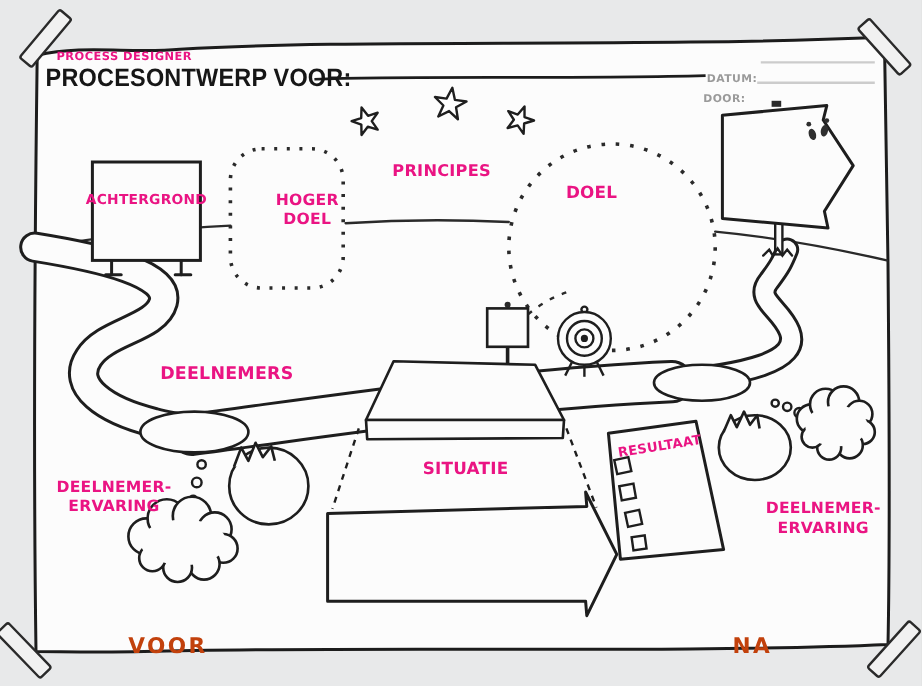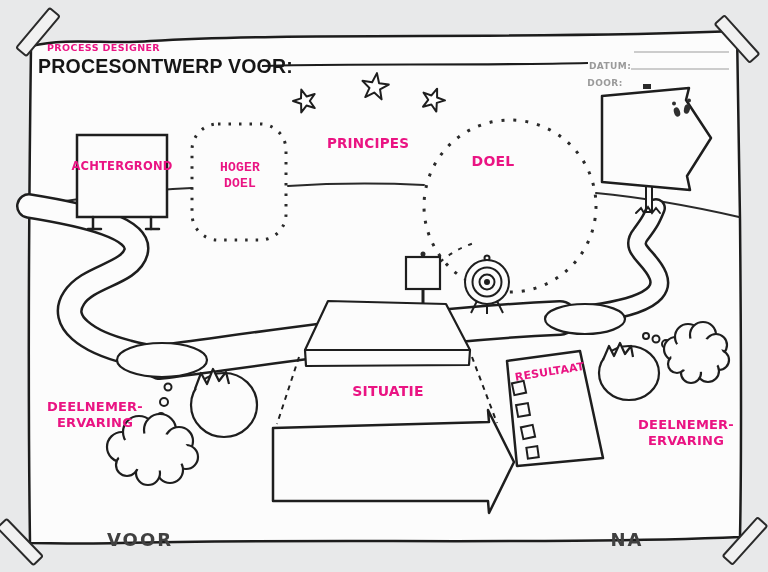--- a/index.html
+++ b/index.html
@@ -17,24 +17,24 @@
   #labels{position:absolute;left:0;top:0;width:650px;height:572px;pointer-events:none;margin-top:16px;}
   .lbl{position:absolute;font-weight:bold;color:var(--accent);white-space:nowrap;
        transform:translate(-50%,-50%);text-align:center;line-height:1.25;
        font-family:"DejaVu Sans",sans-serif;letter-spacing:.2px;}
   .lbl.left-align{transform:none;text-align:left;}
   .eyebrow{position:absolute;left:47px;top:26px;font-size:9.5px;font-weight:bold;
            color:var(--accent);letter-spacing:.4px;}
   .title{position:absolute;left:38px;top:38px;font-size:21px;font-weight:bold;color:#161616;
          font-family:"Liberation Sans",sans-serif;transform:scaleX(.93);transform-origin:left top;
          letter-spacing:.2px;}
-  .fieldlbl{position:absolute;width:38px;text-align:center;font-size:9px;font-weight:bold;
+  .fieldlbl{position:absolute;width:38px;text-align:left;font-size:9px;font-weight:bold;
             color:#9a9a9a;letter-spacing:.4px;}
   .phase{position:absolute;transform:translate(-50%,-50%);font-size:18px;font-weight:bold;
-         color:#404040;letter-spacing:2px;font-family:"DejaVu Sans",sans-serif;}
+         color:#c2410c;letter-spacing:2px;font-family:"DejaVu Sans",sans-serif;}
   .rotated{transform:rotate(-9deg);transform-origin:left top;text-align:left;}
 </style>
 </head>
 <body>
 
 <div id="stage">
 
 <svg id="art" width="768" height="572" viewBox="0 0 768 572">
   <defs>
     <path id="star" d="M0,-1 L0.25,-0.31 L0.95,-0.31 L0.38,0.12 L0.59,0.81 L0,0.4 L-0.59,0.81 L-0.38,0.12 L-0.95,-0.31 L-0.25,-0.31 Z" fill="#ffffff" stroke="#1e1e1e" stroke-width="2" vector-effect="non-scaling-stroke" stroke-linejoin="round"></path>
@@ -199,30 +199,31 @@
 </svg>
 
 <div id="labels">
   <div class="eyebrow">PROCESS DESIGNER</div>
   <div class="title">PROCESONTWERP VOOR:</div>
   <div class="fieldlbl" style="left:589px;top:45px;">DATUM:</div>
   <div class="fieldlbl" style="left:586px;top:62px;">DOOR:</div>
 
   <div class="lbl" style="left:122px;top:150px;font-size:11.5px;">ACHTERGROND</div>
 
-  <div class="lbl" style="left:240px;top:160px;font-size:13px;font-family:Liberation Mono, monospace;">
+  <div class="lbl" style="left:256px;top:160px;font-size:13px;">
     <span style="display:block;">HOGER</span>
     <span style="display:block;">DOEL</span>
   </div>
 
   <div class="lbl" style="left:368px;top:127px;font-size:13.5px;">PRINCIPES</div>
 
   <div class="lbl" style="left:493px;top:146px;font-size:14px;">DOEL</div>
 
 
+  <div class="lbl" style="left:189px;top:296px;font-size:14.5px;">DEELNEMERS</div>
 
   <div class="lbl" style="left:95px;top:399px;font-size:13px;">
     <span style="display:block;">DEELNEMER-</span>
     <span style="display:block;">ERVARING</span>
   </div>
 
   <div class="lbl" style="left:388px;top:376px;font-size:14px;">SITUATIE</div>
 
 
   <div class="lbl rotated" style="left:514px;top:355px;font-size:11px;">RESULTAAT</div>

